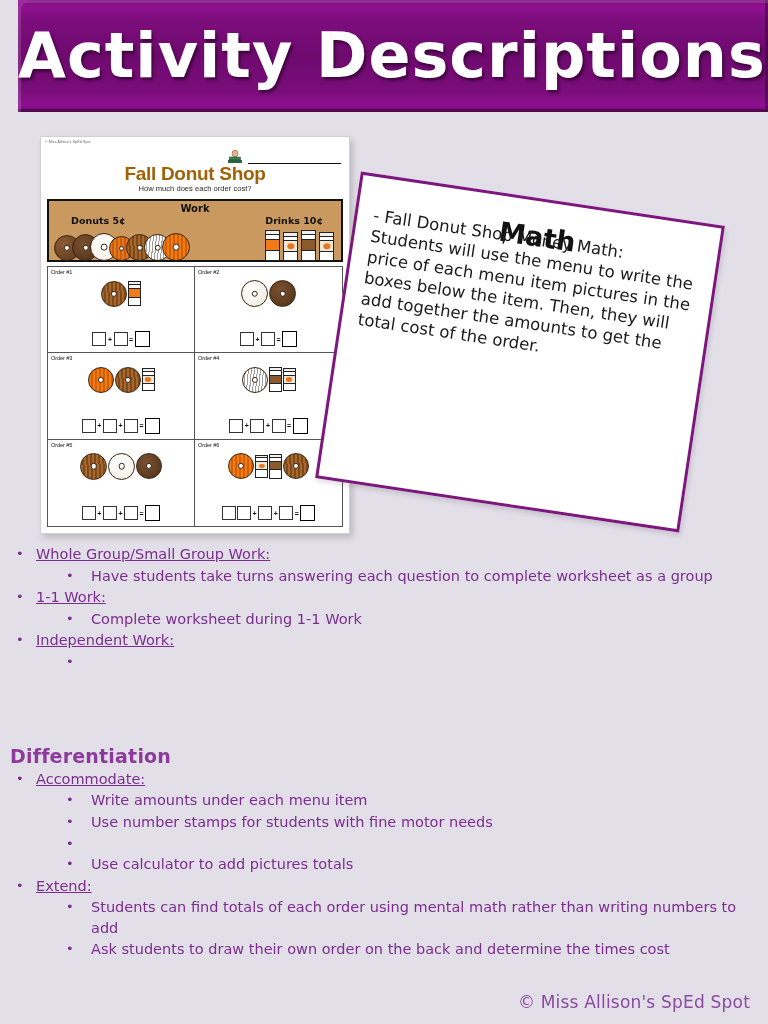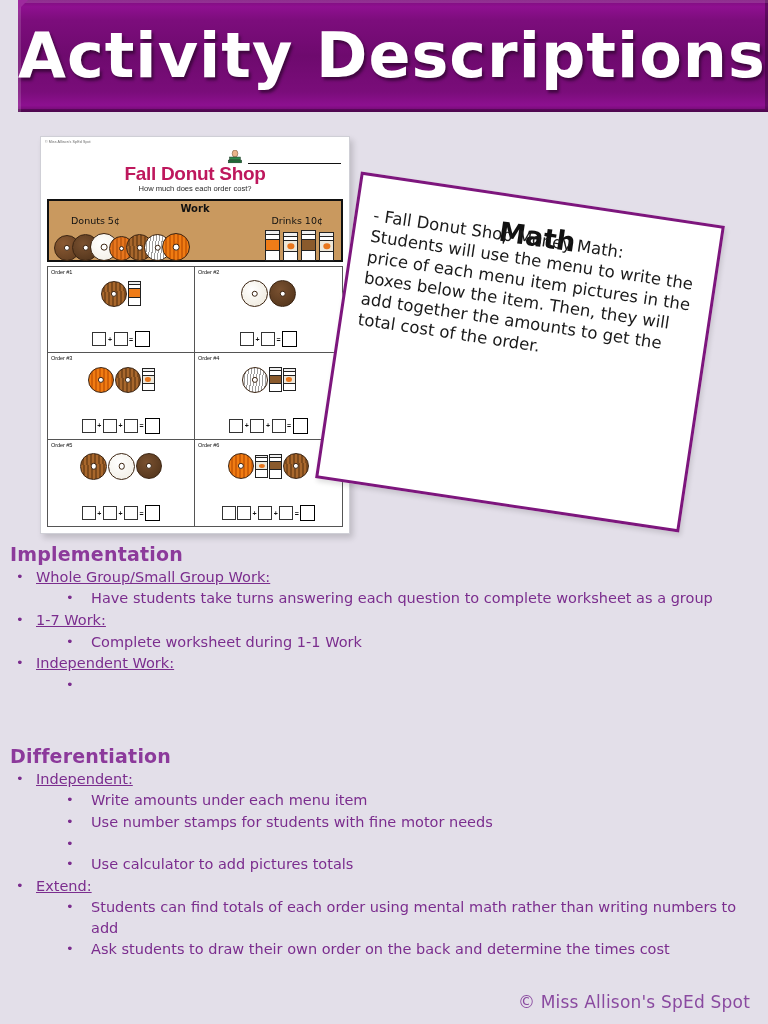--- a/index.html
+++ b/index.html
@@ -98,21 +98,21 @@
     left: 0; bottom: 0;
     width: 18px; height: 15px;
   }
   #ws-title {
     position: absolute;
     left: 0; right: 0;
     top: 26px;
     text-align: center;
     font-size: 19px;
     font-weight: bold;
-    color: #be185d;
+    color: #a16207;
     letter-spacing: -0.3px;
   }
   #ws-subtitle {
     position: absolute;
     left: 0; right: 0;
     top: 47px;
     text-align: center;
     font-size: 7.6px;
     color: #2a2a2a;
   }
@@ -134,21 +134,21 @@
     text-align: center;
     font-size: 10px;
     font-weight: bold;
     color: #111;
     font-family: "DejaVu Sans", sans-serif;
   }
   .menu-label {
     position: absolute;
     top: 14px;
     font-size: 9.5px;
-    font-weight: normal;
+    font-weight: bold;
     color: #111;
     font-family: "DejaVu Sans", sans-serif;
     white-space: nowrap;
   }
   #menu-label-donuts { left: 22px; }
   #menu-label-drinks { right: 18px; }
   .menu-items {
     position: absolute;
     top: 26px;
     height: 34px;
@@ -604,55 +604,54 @@
 
 <div id="math-card">
   <div id="math-card-title">Math</div>
   <div id="math-card-body">
     <span class="lead">- Fall Donut Shop Money Math:</span>
     <span>Students will use the menu to write the price of each menu item pictures in the boxes below the item. Then, they will add together the amounts to get the total cost of the order.</span>
   </div>
 </div>
 
 <div class="section" id="implementation-section">
-  <div class="section-heading">Implementation</div>
 
   <div class="bullet-l1">
     <span class="dot">•</span>
     <span class="txt">Whole Group/Small Group Work:</span>
   </div>
   <div class="bullet-l2">
     <span class="dot">•</span>
     <span class="txt">Have students take turns answering each question to complete worksheet as a group</span>
   </div>
 
   <div class="bullet-l1">
     <span class="dot">•</span>
-    <span class="txt">1-7 Work:</span>
+    <span class="txt">1-1 Work:</span>
   </div>
   <div class="bullet-l2">
     <span class="dot">•</span>
     <span class="txt">Complete worksheet during 1-1 Work</span>
   </div>
 
   <div class="bullet-l1">
     <span class="dot">•</span>
     <span class="txt">Independent Work:</span>
   </div>
   <div class="bullet-l2">
     <span class="dot">•</span>
   </div>
 </div>
 
 <div class="section" id="differentiation-section">
   <div class="section-heading">Differentiation</div>
 
   <div class="bullet-l1">
     <span class="dot">•</span>
-    <span class="txt">Independent:</span>
+    <span class="txt">Accommodate:</span>
   </div>
   <div class="bullet-l2">
     <span class="dot">•</span>
     <span class="txt">Write amounts under each menu item</span>
   </div>
   <div class="bullet-l2">
     <span class="dot">•</span>
     <span class="txt">Use number stamps for students with fine motor needs</span>
   </div>
   <div class="bullet-l2">

